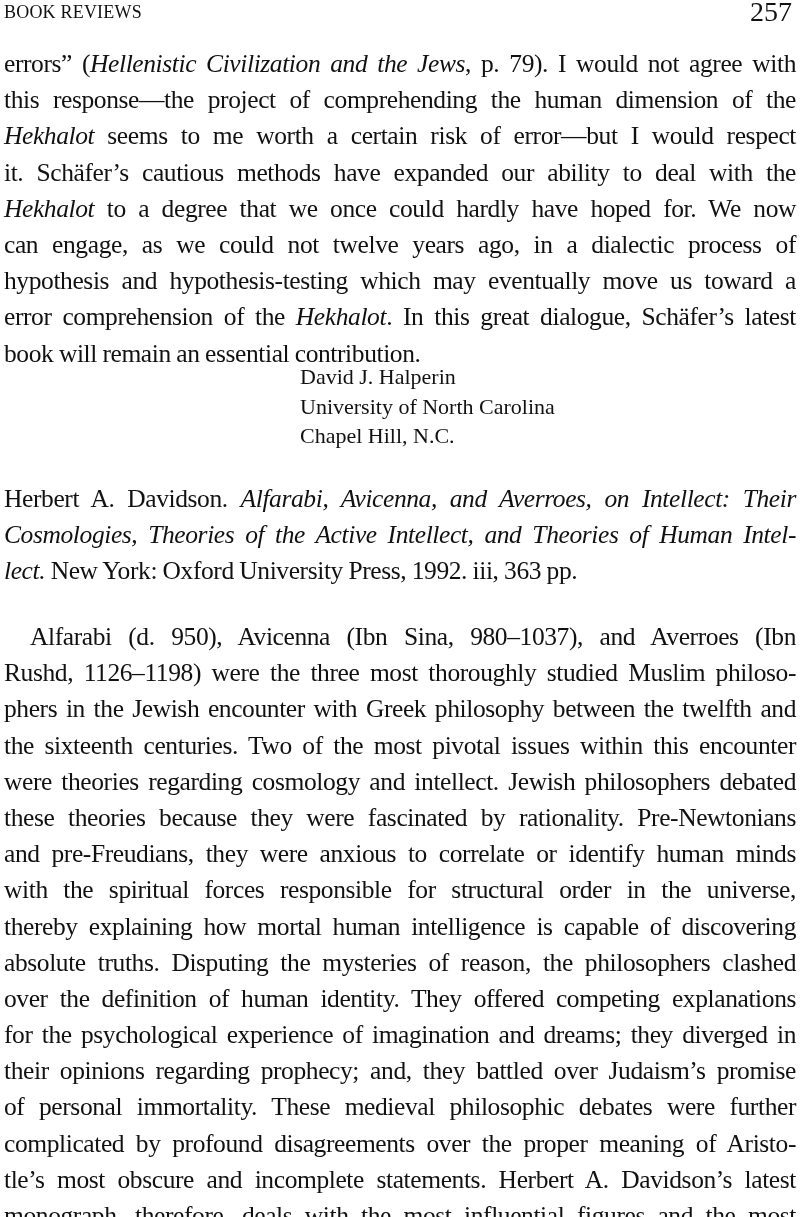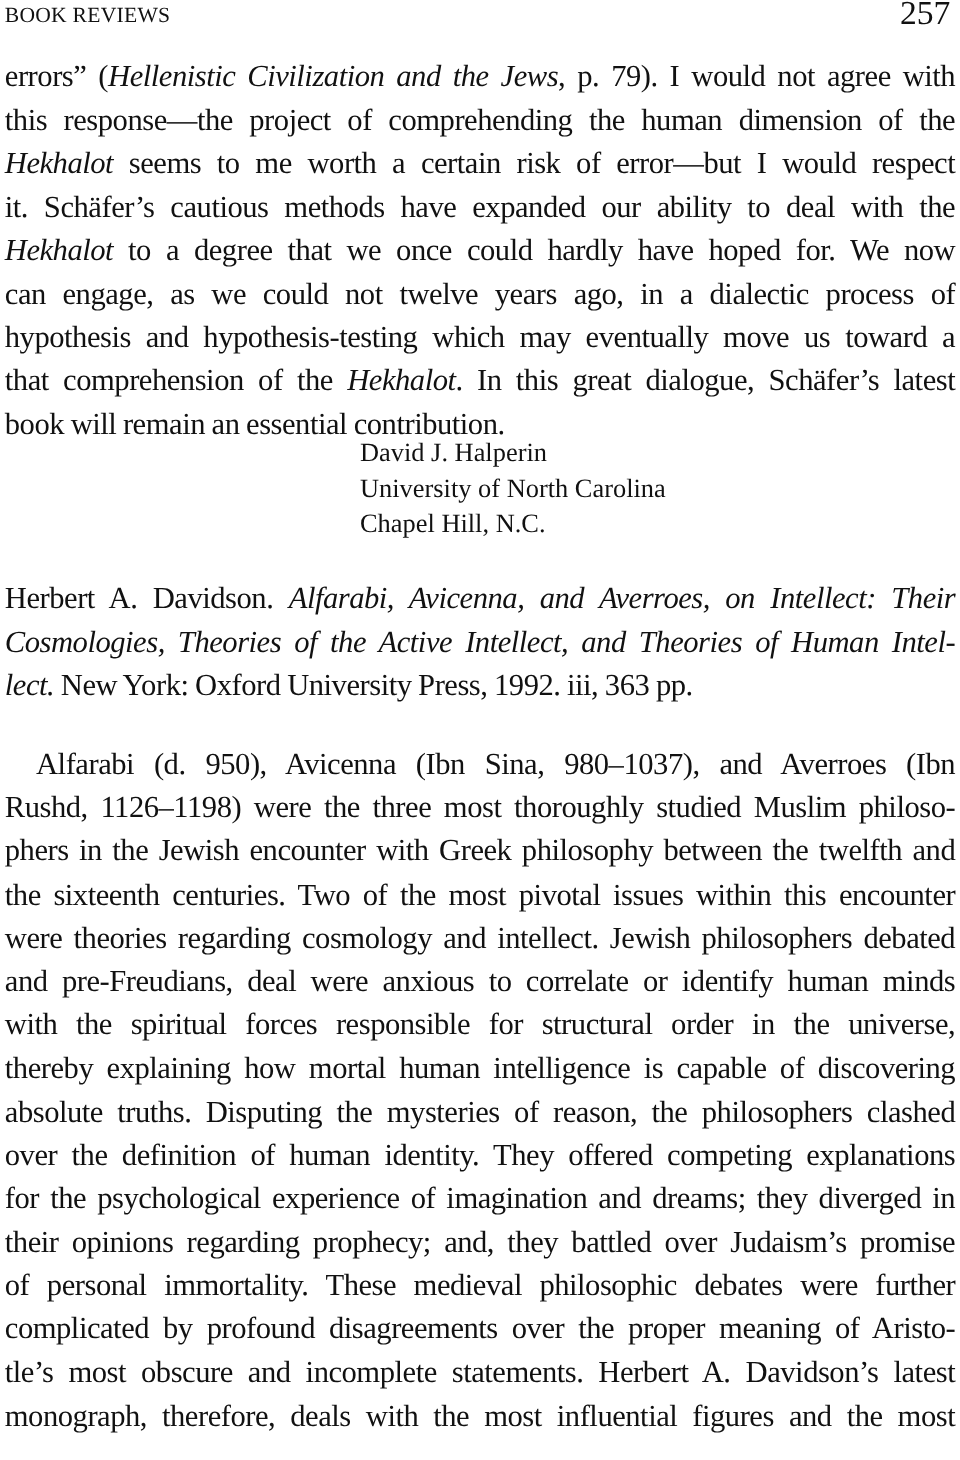--- a/index.html
+++ b/index.html
@@ -90,21 +90,21 @@
   </div>
 
   <div class="block para1">
       <span class="line"><span>errors” (</span><i>Hellenistic Civilization and the Jews</i><span>, p. 79). I would not agree with</span></span>
       <span class="line"><span>this response—the project of comprehending the human dimension of the</span></span>
       <span class="line"><i>Hekhalot</i><span> seems to me worth a certain risk of error—but I would respect</span></span>
       <span class="line"><span>it. Schäfer’s cautious methods have expanded our ability to deal with the</span></span>
       <span class="line"><i>Hekhalot</i><span> to a degree that we once could hardly have hoped for. We now</span></span>
       <span class="line"><span>can engage, as we could not twelve years ago, in a dialectic process of</span></span>
       <span class="line"><span>hypothesis and hypothesis-testing which may eventually move us toward a</span></span>
-      <span class="line"><span>that comprehension of the </span><i>Hekhalot</i><span>. In this great dialogue, Schäfer’s latest</span></span>
+      <span class="line"><span>error comprehension of the </span><i>Hekhalot</i><span>. In this great dialogue, Schäfer’s latest</span></span>
       <span class="line last"><span>book will remain an essential contribution.</span></span>
     </div>
 
   <div class="signature">
     <div>David J. Halperin</div>
     <div>University of North Carolina</div>
     <div>Chapel Hill, N.C.</div>
   </div>
 
   <div class="block citation">
@@ -112,21 +112,22 @@
       <span class="line"><i>Cosmologies, Theories of the Active Intellect, and Theories of Human Intel-</i></span>
       <span class="line last"><i>lect.</i><span> New York: Oxford University Press, 1992. iii, 363 pp.</span></span>
     </div>
 
   <div class="block review-body">
       <span class="line indent"><span>Alfarabi (d. 950), Avicenna (Ibn Sina, 980–1037), and Averroes (Ibn</span></span>
       <span class="line"><span>Rushd, 1126–1198) were the three most thoroughly studied Muslim philoso-</span></span>
       <span class="line"><span>phers in the Jewish encounter with Greek philosophy between the twelfth and</span></span>
       <span class="line"><span>the sixteenth centuries. Two of the most pivotal issues within this encounter</span></span>
       <span class="line"><span>were theories regarding cosmology and intellect. Jewish philosophers debated</span></span>
-      <span class="line"><span>and pre-Freudians, deal were anxious to correlate or identify human minds</span></span>
+      <span class="line"><span>these theories because they were fascinated by rationality. Pre-Newtonians</span></span>
+      <span class="line"><span>and pre-Freudians, they were anxious to correlate or identify human minds</span></span>
       <span class="line"><span>with the spiritual forces responsible for structural order in the universe,</span></span>
       <span class="line"><span>thereby explaining how mortal human intelligence is capable of discovering</span></span>
       <span class="line"><span>absolute truths. Disputing the mysteries of reason, the philosophers clashed</span></span>
       <span class="line"><span>over the definition of human identity. They offered competing explanations</span></span>
       <span class="line"><span>for the psychological experience of imagination and dreams; they diverged in</span></span>
       <span class="line"><span>their opinions regarding prophecy; and, they battled over Judaism’s promise</span></span>
       <span class="line"><span>of personal immortality. These medieval philosophic debates were further</span></span>
       <span class="line"><span>complicated by profound disagreements over the proper meaning of Aristo-</span></span>
       <span class="line"><span>tle’s most obscure and incomplete statements. Herbert A. Davidson’s latest</span></span>
       <span class="line"><span>monograph, therefore, deals with the most influential figures and the most</span></span>

